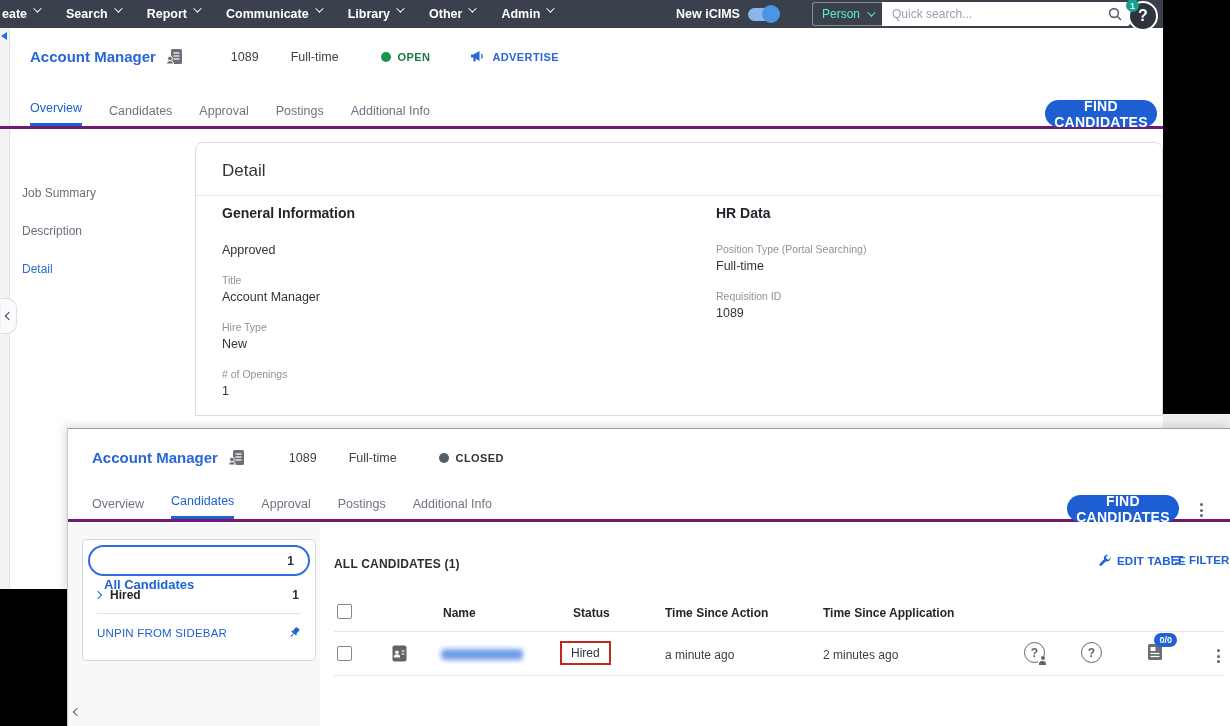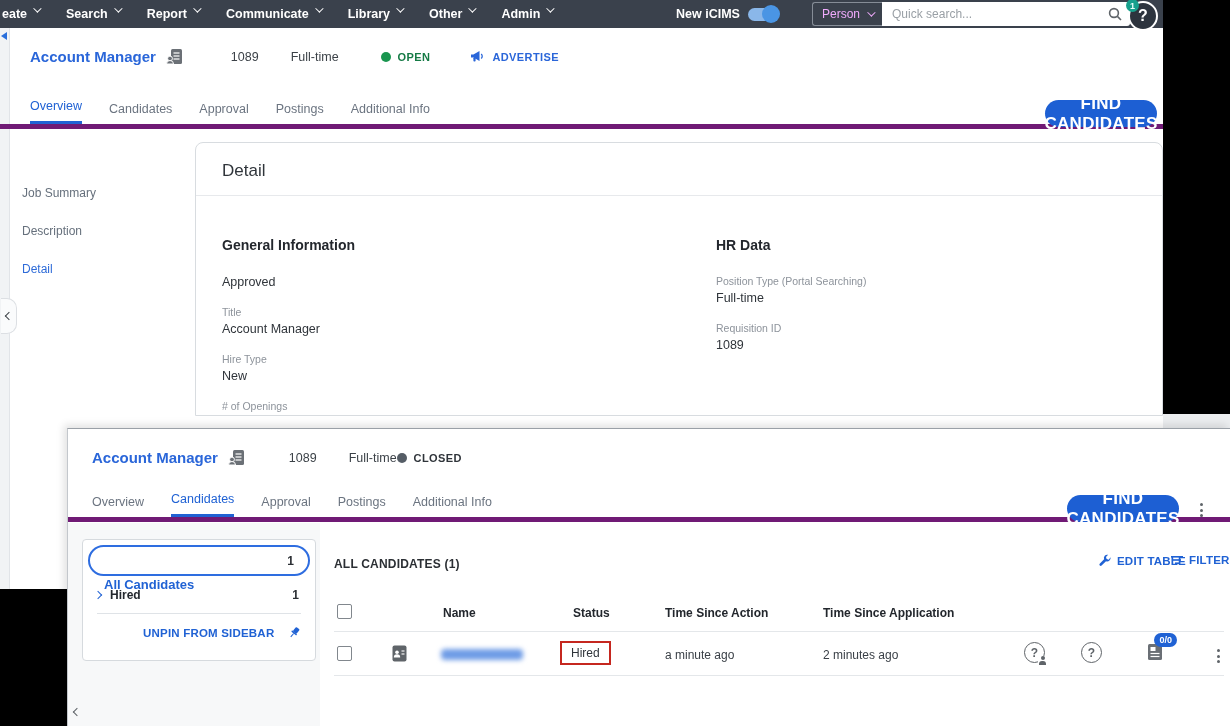--- a/index.html
+++ b/index.html
@@ -10,56 +10,56 @@
   .nav { position:absolute; left:0; top:0; width:1163px; height:28px; background:#3a414c; z-index:5; }
   .nav-menu { position:absolute; left:0; top:0; height:28px; display:flex; align-items:center; gap:27px; padding-left:2px; }
   .nav-item { color:#ffffff; font-size:12.5px; font-weight:bold; display:flex; align-items:flex-start; gap:6px; cursor:pointer; white-space:nowrap; }
   .chev { display:inline-block; width:6px; height:6px; border-right:1.6px solid currentColor; border-bottom:1.6px solid currentColor; transform:rotate(45deg) translateY(-2px); }
   .chev-right { transform:rotate(-45deg); }
   .chev-left { transform:rotate(135deg); }
   .new-icims { position:absolute; left:676px; top:0; height:28px; display:flex; align-items:center; gap:8px; color:#fff; font-size:12.5px; font-weight:bold; }
   .toggle { width:30px; height:13px; background:#8ab7e9; border-radius:7px; position:relative; cursor:pointer; }
   .toggle .knob { position:absolute; right:-2px; top:-3px; width:18px; height:18px; border-radius:50%; background:#4a95e4; }
   .searchbar { position:absolute; left:812px; top:2px; height:24px; display:flex; z-index:6; }
-  .person-dd { display:flex; align-items:center; gap:7px; color:#f0abfc; font-size:12px; border:1px solid #868d97; border-right:none; border-radius:3px 0 0 3px; padding:0 9px; cursor:pointer; }
+  .person-dd { display:flex; align-items:center; gap:7px; color:#5eead4; font-size:12px; border:1px solid #868d97; border-right:none; border-radius:3px 0 0 3px; padding:0 9px; cursor:pointer; }
   .qsearch { width:248px; height:24px; border:none; outline:none; background:#fff; border-radius:0 3px 3px 0; font-size:12px; color:#333; padding:0 26px 0 10px; font-family:"Liberation Sans",sans-serif; }
   .qsearch::placeholder { color:#9aa0a6; }
   .mag { position:absolute; right:8px; top:5px; }
   .help-btn { position:absolute; left:1128px; top:1px; width:30px; height:30px; border-radius:50%; background:#2d343e; border:2px solid #ffffff; color:#fff; font-weight:bold; font-size:16px; display:flex; align-items:center; justify-content:center; z-index:7; cursor:pointer; }
   .help-badge { position:absolute; left:-4px; top:-4px; width:13px; height:13px; border-radius:50%; background:#17a08d; color:#e8fffb; font-size:9px; font-weight:bold; display:flex; align-items:center; justify-content:center; }
 
   
   .win1 { position:absolute; left:0; top:28px; width:1163px; height:561px; background:#fff; z-index:1; }
   .gutter { position:absolute; left:0; top:0; width:10px; height:561px; background:#f1f3f5; border-right:1px solid #e1e4e8; }
   .gutter-glyph { position:absolute; left:1px; top:4px; width:0; height:0; border-top:4px solid transparent; border-bottom:4px solid transparent; border-right:6px solid #2a6fdb; }
   .job-header { position:absolute; left:30px; top:20px; display:flex; align-items:center; }
   .job-title { font-size:15px; font-weight:bold; color:#2a66d9; cursor:pointer; }
   .job-icon { margin-left:10px; }
   .job-meta { font-size:12.5px; color:#3c4248; }
   .status-open { display:flex; align-items:center; gap:7px; font-size:11px; font-weight:bold; color:#157a45; letter-spacing:0.4px;text-align:right; }
   .dot { width:10px; height:10px; border-radius:50%; }
   .advertise { display:flex; align-items:center; gap:7px; font-size:11px; font-weight:bold; color:#2a66d9; letter-spacing:0.4px; cursor:pointer; }
-  .tabs { position:absolute; left:0; top:72px; width:100%; height:29px; border-bottom:5px solid #701a75; display:flex; gap:27px; padding-left:30px; }
+  .tabs { position:absolute; left:0; top:72px; width:100%; height:29px; border-bottom:3px solid #701a75; display:flex; gap:27px; padding-left:30px; }
   .tab { font-size:12.5px; color:#6b7480; padding-bottom:8px; cursor:pointer; align-self:flex-end; }
   .tab.active { color:#2062d4; border-bottom:3px solid #2062d4; font-weight:normal; }
-  .find-btn { position:absolute; width:112px; height:27px; border-radius:14px; background:#1d5fd3; color:#fff; font-size:17px; font-weight:bold; letter-spacing:0.3px; border:none; display:flex; align-items:center; justify-content:center; cursor:pointer; font-family:"Liberation Sans",sans-serif; }
+  .find-btn { position:absolute; width:112px; height:27px; border-radius:14px; background:#1d5fd3; color:#fff; font-size:14px; font-weight:bold; letter-spacing:0.3px; border:none; display:flex; align-items:center; justify-content:center; cursor:pointer; font-family:"Liberation Sans",sans-serif; }
   .w1-find { left:1045px; top:72px; }
   .partial-pill { position:absolute; left:1132px; top:125px; width:44px; height:33px; border:1.5px solid #bcc9e8; border-radius:17px; background:#fff; display:flex; align-items:center; padding-left:16px; }
   .partial-pill .bar { width:3px; height:13px; background:#7a35c9; }
   .side-nav { position:absolute; left:10px; top:114px; width:185px; }
   .side-item { font-size:12px; color:#66707c; padding:12px 12px 12px 12px; cursor:pointer; }
   .side-item.active { color:#2e6bd8; }
   .collapse-tab { position:absolute; left:1px; top:270px; width:16px; height:36px; background:#fafbfc; border:1px solid #dcdfe3; border-left:none; border-radius:0 10px 10px 0; display:flex; align-items:center; justify-content:center; color:#3c4248; cursor:pointer; }
   .card { position:absolute; left:195px; top:114px; width:968px; height:274px; background:#fff; border:1px solid #d8dce0; border-radius:8px 8px 0 0; border-bottom:1px solid #d8dce0; overflow:hidden; }
   .card-title { font-size:17px; color:#30353b; padding:18px 26px 14px 26px; }
   .card-divider { border-bottom:1px solid #e7e9ec; margin:0 0 0 0; }
   .col { position:absolute; top:62px; width:440px; }
   .col-left { left:26px; }
   .col-right { left:520px; }
-  .sec-heading { font-size:14px; font-weight:bold; color:#23272d; margin-bottom:22px;margin-top:32px; }
+  .sec-heading { font-size:14px; font-weight:bold; color:#23272d; margin-bottom:22px; }
   .field { margin-bottom:17px; }
   .field .lbl { font-size:10.5px; color:#8d939b; margin-bottom:4px; }
   .field .val { font-size:12.5px; color:#2f343a; }
 
   
   .win2 { position:absolute; left:67px; top:428px; width:1163px; height:298px; background:#fff; border-top:1px solid #9aa0a7; border-left:1px solid #c3c7cc; box-shadow:-3px -3px 8px rgba(0,0,0,0.12); z-index:20; }
   .w2-header { position:absolute; left:24px; top:20px; display:flex; align-items:center; }
   .w2-tabs { top:64px; padding-left:24px; }
   .w2-find { left:999px; top:66px; }
   .kebab { display:inline-flex; flex-direction:column; gap:2.5px; cursor:pointer; padding:4px; }
@@ -67,21 +67,21 @@
   .w2-kebab { position:absolute; left:1128px; top:70px; }
   .rail { position:absolute; left:0; top:94px; width:252px; height:204px; background:#f7f8f9; }
   .panel-card { position:absolute; left:14px; top:110px; width:234px; height:122px; background:#fff; border:1px solid #d6dade; border-radius:4px; }
   .sel-pill { margin:5px; height:31px; border:2px solid #2e6de0; border-radius:16px; display:flex; align-items:center; justify-content:space-between; padding:0 14px; cursor:pointer; }
   .sel-pill .plabel { color:#2062d4; font-size:13px; font-weight:bold;margin-top:48px; }
   .pcount { color:#2b2f34; font-size:12px; font-weight:bold; }
   .hired-row { display:flex; align-items:center; padding:7px 16px 7px 12px; cursor:pointer; }
   .hired-row .plabel { font-size:12px; font-weight:bold; color:#23272d; margin-left:9px; flex:1; }
   .panel-divider { border-bottom:1px solid #dfe3e7; margin:4px 14px; }
   .unpin-row { display:flex; align-items:center; justify-content:space-between; padding:8px 14px; cursor:pointer; }
-  .unpin-row .plabel { font-size:11.5px; font-weight:bold; color:#2062d4; letter-spacing:0.2px;margin-left:46px; }
+  .unpin-row .plabel { font-size:11.5px; font-weight:normal; color:#2062d4; letter-spacing:0.2px; }
   .w2-collapse { position:absolute; left:6px; top:272px; color:#5c6166; cursor:pointer; }
   .list-title { position:absolute; left:266px; top:128px; font-size:12px; font-weight:bold; color:#2b2f34; letter-spacing:0.2px; }
   .tool-link { position:absolute; top:125px; display:flex; align-items:center; gap:5px; font-size:11.5px; font-weight:bold; color:#2062d4; letter-spacing:0.2px; cursor:pointer; }
   .edit-table { left:1030px; }
   .filters { left:1102px; }
   .cbx { width:15px; height:15px; border:1.8px solid #81878d; border-radius:2px; background:#fff; display:inline-block; cursor:pointer; }
   .thead { position:absolute; left:266px; top:168px; width:890px; height:35px; border-bottom:1px solid #e4e7ea;text-align:right; }
   .th { position:absolute; font-size:12px; font-weight:bold; color:#23272d; top:9px; }
   .trow { position:absolute; left:266px; top:204px; width:890px; height:43px; border-bottom:1px solid #e4e7ea; }
   .name-blur { position:absolute; left:107px; top:16px; width:82px; height:11px; background:#6f9ce6; border-radius:4px; filter:blur(2.5px); }
@@ -251,21 +251,21 @@
     <svg class="job-icon" width="17" height="17" viewBox="0 0 17 17">
         <rect x="5" y="1" width="11" height="15" rx="1.5" fill="#6b7076"></rect>
         <line x1="7.5" y1="5" x2="13.5" y2="5" stroke="#fff" stroke-width="1.2"></line>
         <line x1="7.5" y1="8" x2="13.5" y2="8" stroke="#fff" stroke-width="1.2"></line>
         <line x1="7.5" y1="11" x2="13.5" y2="11" stroke="#fff" stroke-width="1.2"></line>
         <circle cx="4" cy="10.5" r="2.4" fill="#6b7076" stroke="#fff" stroke-width="1"></circle>
         <path d="M0.5 16 a3.5 3.5 0 017 0z" fill="#6b7076" stroke="#fff" stroke-width="1"></path>
       </svg>
     <span class="job-meta" style="margin-left:44px;">1089</span>
     <span class="job-meta" style="margin-left:32px;">Full-time</span>
-    <span class="status-open" style="color:#2f343a;">
+    <span class="status-open" style="margin-left:42px; color:#2f343a;">
       <span class="dot" style="background:#555d66;"></span>
       <span>CLOSED</span>
     </span>
   </div>
 
   <div class="tabs w2-tabs">
     <span class="tab">Overview</span>
     <span class="tab active">Candidates</span>
     <span class="tab">Approval</span>
     <span class="tab">Postings</span>

